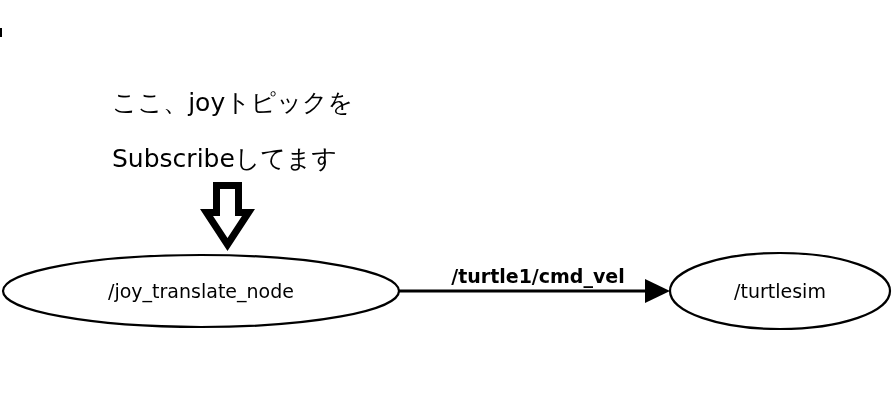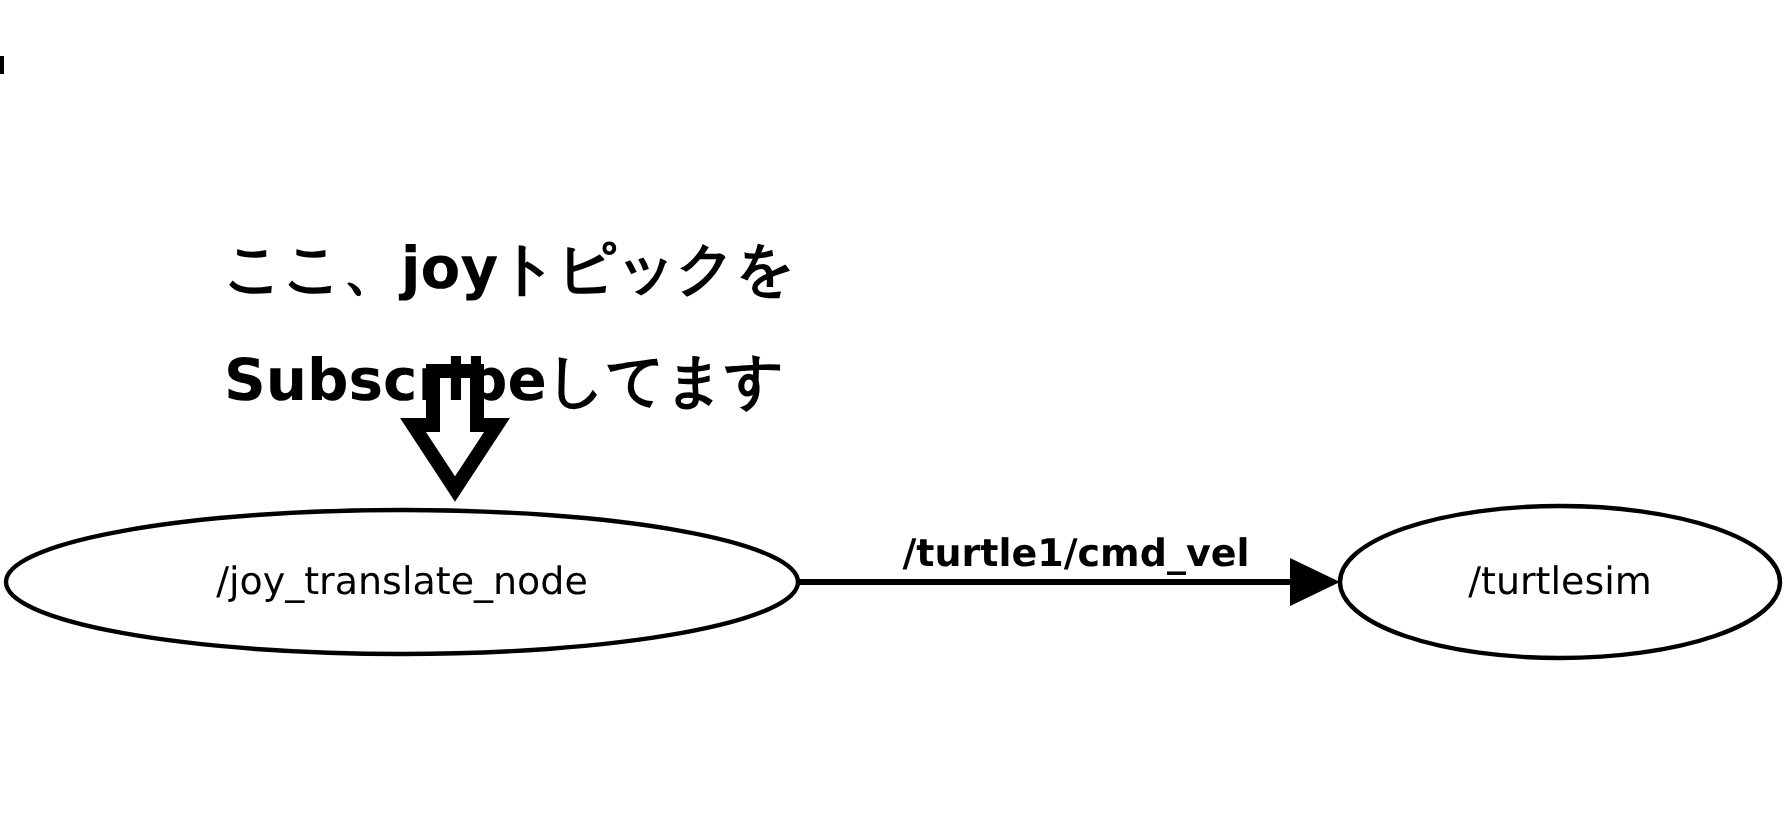--- a/index.html
+++ b/index.html
@@ -18,27 +18,26 @@
   #canvas {
     position: absolute;
     left: 0;
     top: 0;
     width: 895px;
     height: 414px;
   }
   .ann-text {
     position: absolute;
     font-family: "DejaVu Sans", "Liberation Sans", sans-serif;
-    font-weight: bold;
-    font-size: 29px;
+    font-weight: normal;
+    font-size: 25px;
     color: #000000;
     white-space: nowrap;
     letter-spacing: 0px;
     line-height: 1;
-    margin-top: 30px;
   }
   #ann-line-1 { left: 112px; top: 90px; }
   #ann-line-2 { left: 112px; top: 146px; }
 
   .graph-label {
     font-family: "DejaVu Sans", "Liberation Sans", sans-serif;
     font-size: 19px;
     font-weight: 500;
     fill: #000000;
   }

